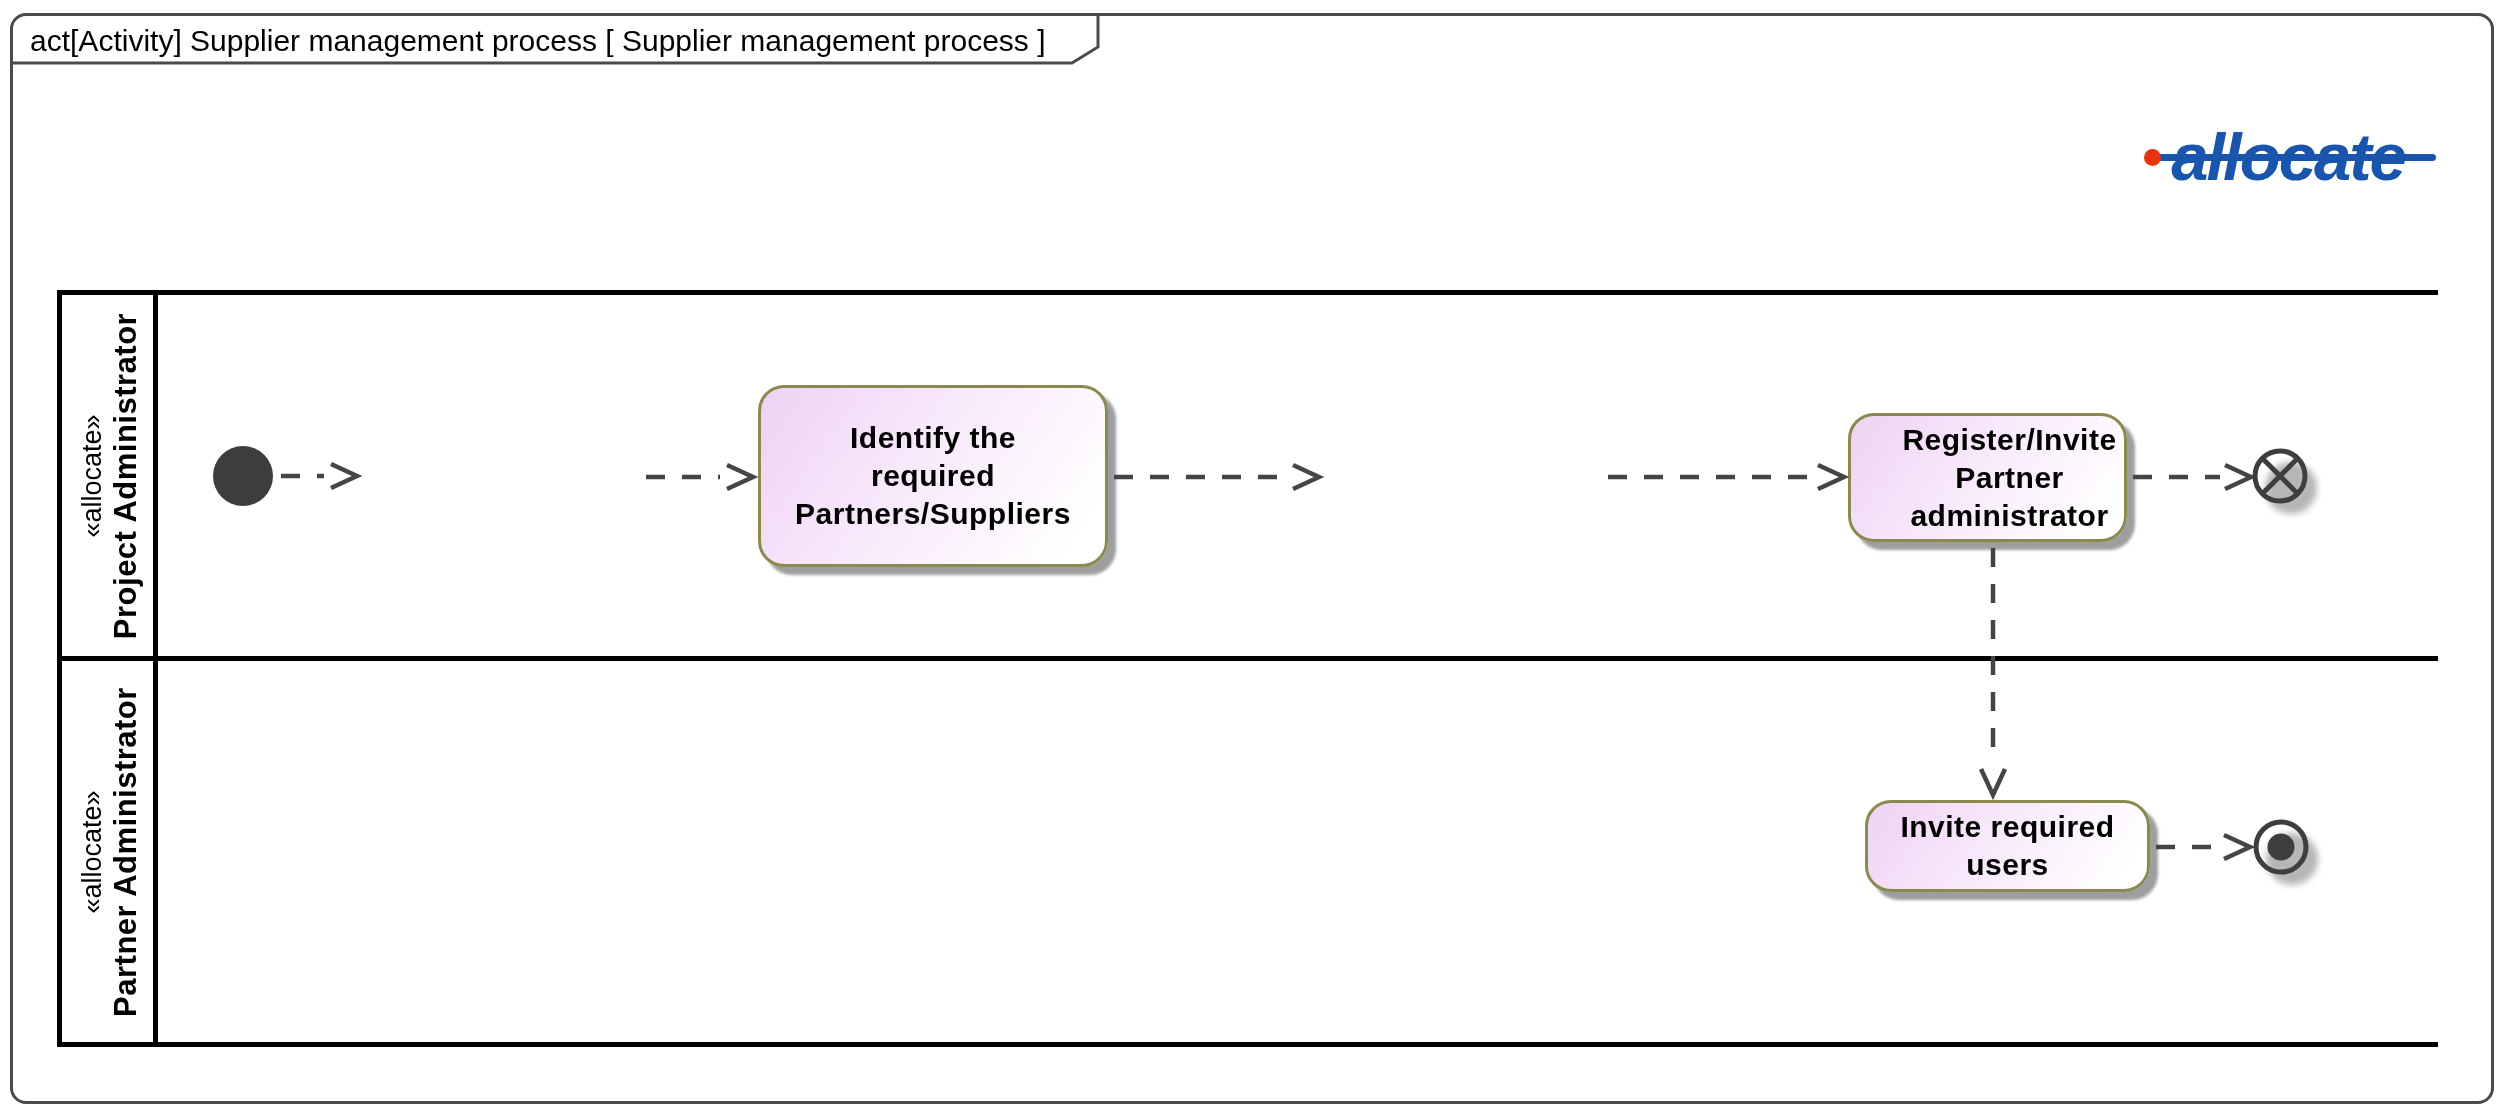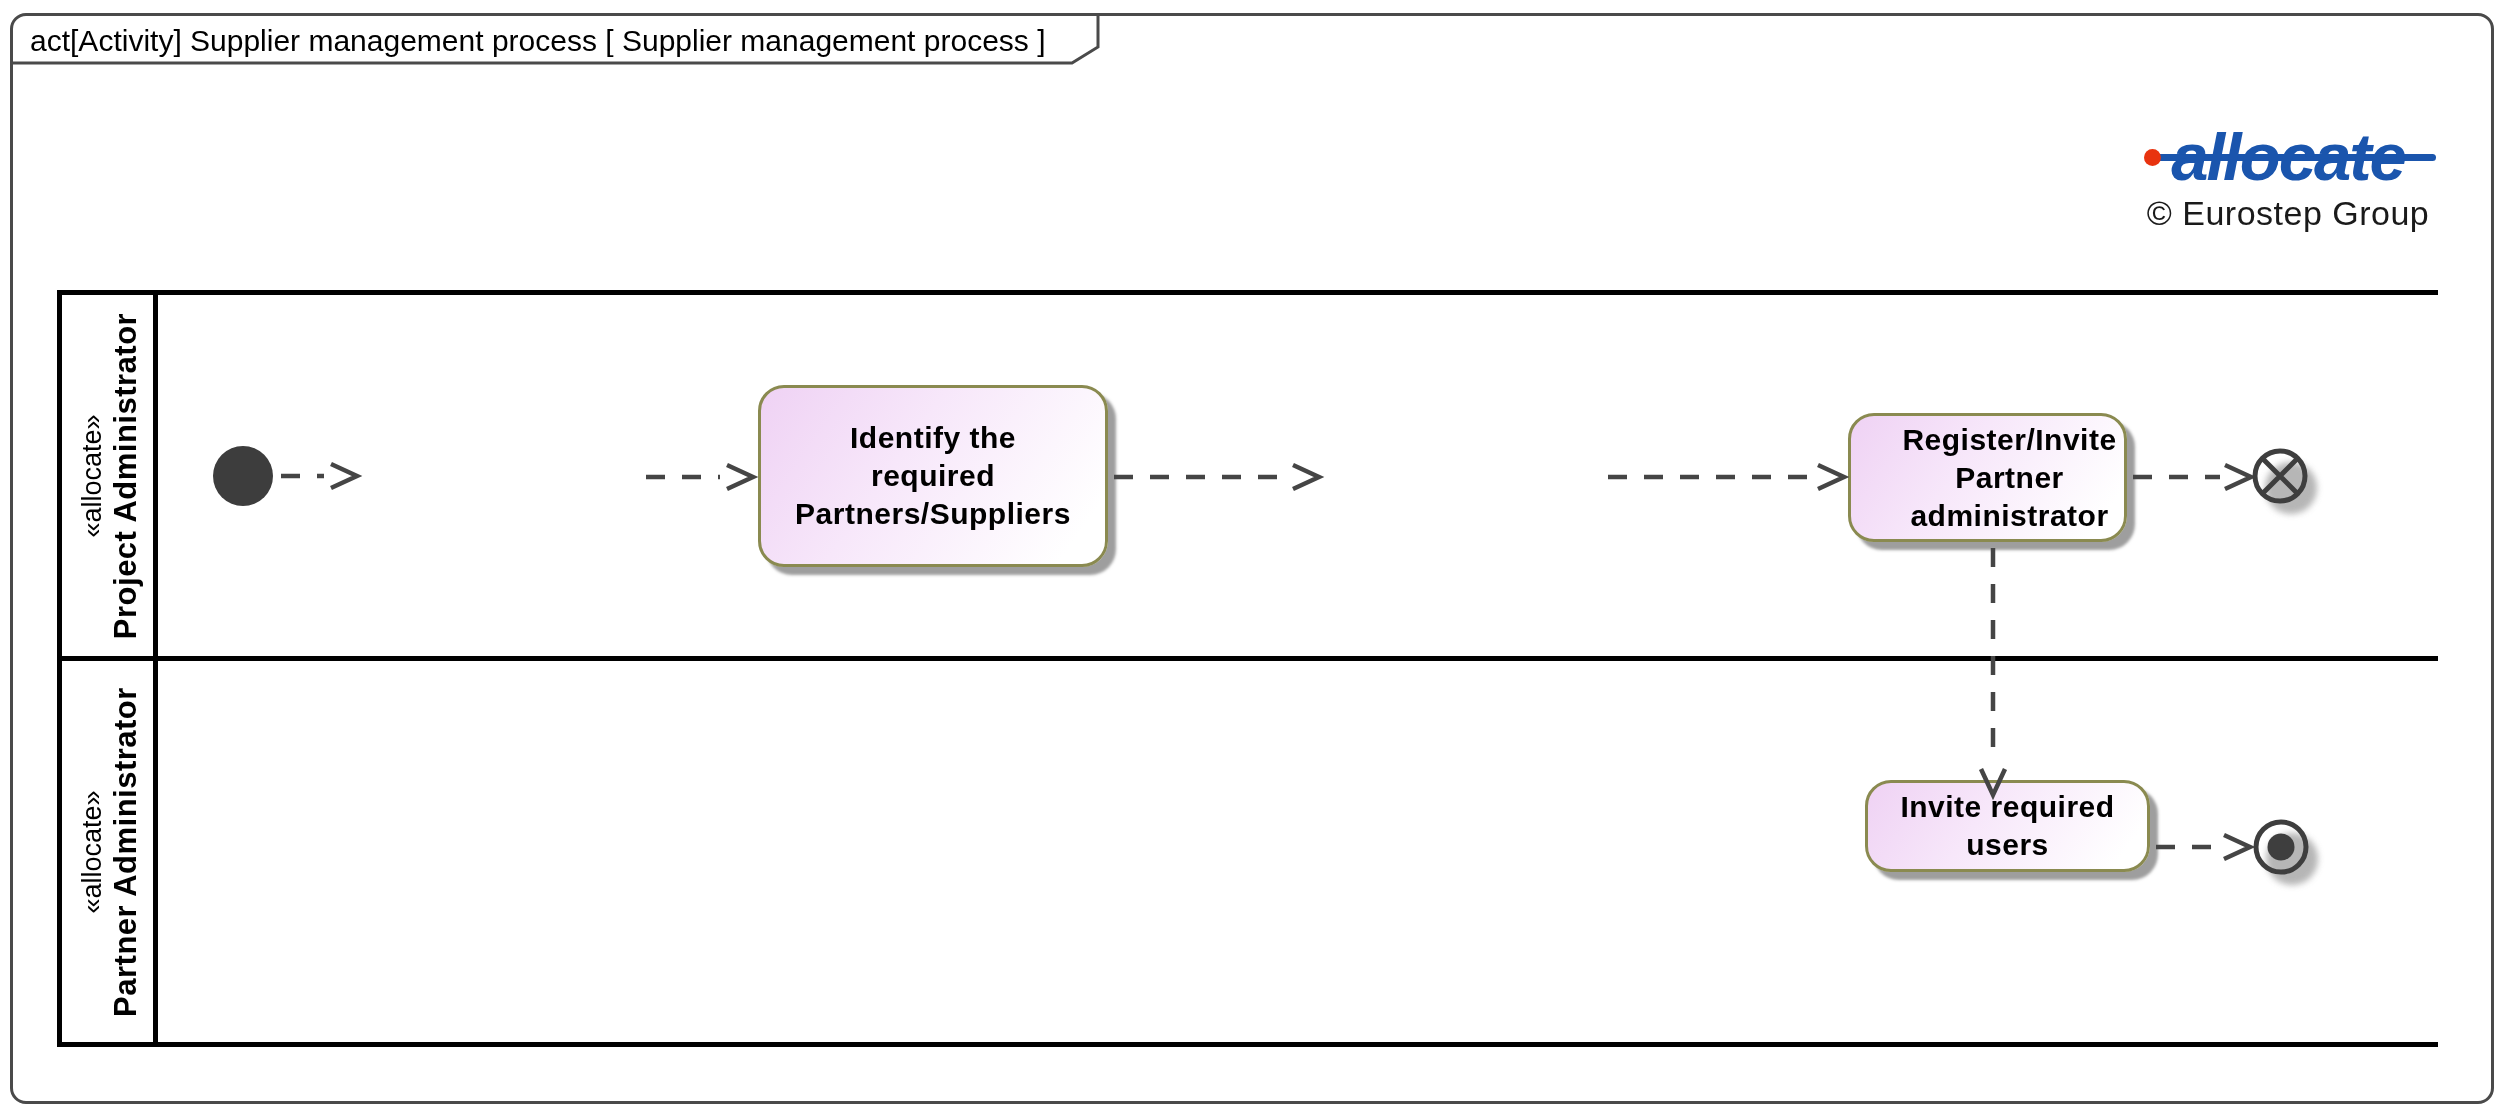--- a/index.html
+++ b/index.html
@@ -54,21 +54,21 @@
     background:linear-gradient(125deg,#EFD2F4 0%,#F7E7FA 40%,#FFFFFF 90%);
     box-shadow:8px 8px 3px rgba(125,125,125,0.75);
     display:flex; align-items:center; justify-content:center;
     font-size:30px; font-weight:bold; color:#000; letter-spacing:0.5px;
     text-align:center; white-space:pre-line; line-height:38px; z-index:2;
   }
   .a1{left:362px; top:413px; width:278px; height:130px;}
   .a2{left:758px; top:385px; width:350px; height:182px;}
   .a3{left:1323px; top:445px; width:279px; height:58px; line-height:30px;}
   .a4{left:1848px; top:413px; width:279px; height:129px;padding-left:44px;}
-  .a5{left:1865px; top:780px; width:285px; height:92px;}
+  .a5{left:1865px; top:800px; width:285px; height:92px;}
   
   .overlay{position:absolute; left:0; top:0; z-index:3; pointer-events:none;}
   .edge{stroke:#454545; stroke-width:4.5; fill:none; stroke-dasharray:19 17;}
   .head{stroke:#454545; stroke-width:4.5; fill:none; stroke-linejoin:miter;}
   .nodeline{stroke:#3E3E3E; stroke-width:5; fill:none;}
 </style>
 </head>
 <body>
 
 <div class="canvas">
@@ -78,21 +78,20 @@
   <div class="frame-title">
     <span class="kw">act</span><span>[Activity] Supplier management process [ Supplier management process ]</span>
   </div>
 
   <div class="branding">
     <div class="logo">
       <div class="logo-line" style="background: rgb(26, 85, 173);"></div>
       <div class="logo-dot" style="background: rgb(232, 51, 15);"></div>
       <div class="logo-text" style="color: rgb(26, 85, 173);">allocate</div>
     </div>
-    <div class="copyright">© Eurostep Group</div>
   </div>
 
   <div class="lane-table">
     <div class="lane-header-col"></div>
     <div class="lane-divider"></div>
     <div class="lane-cell c1">
       <div class="lane-label">
         <div class="stereo">«allocate»</div>
         <div class="lname">Project Administrator</div>
       </div>

